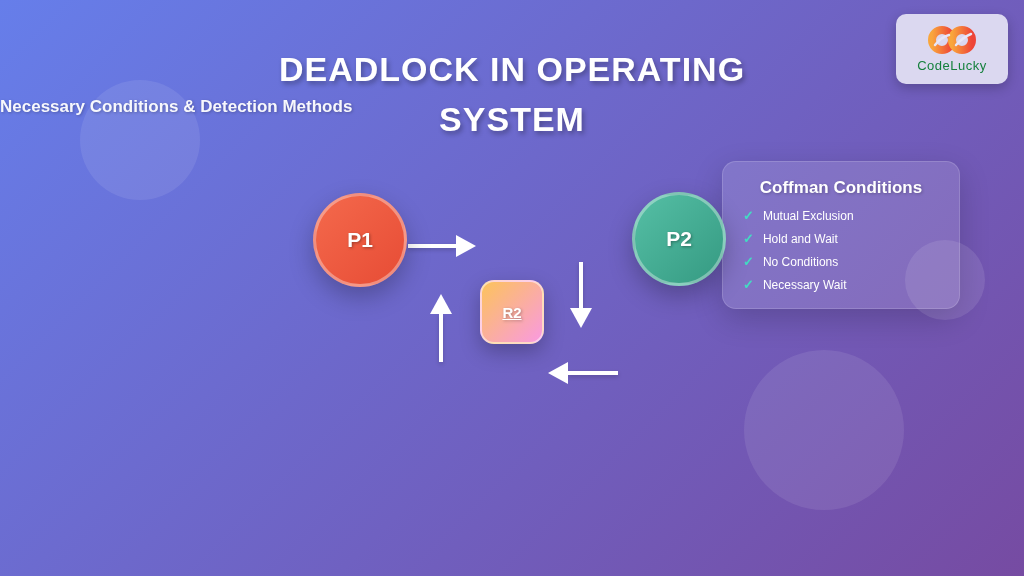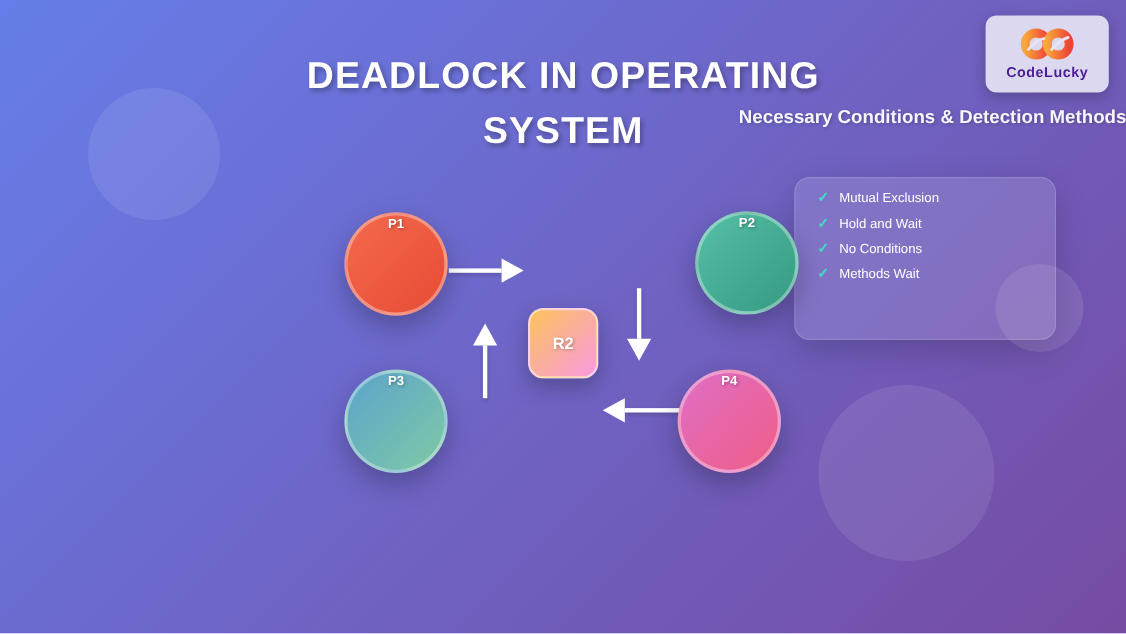--- a/index.html
+++ b/index.html
@@ -19,57 +19,58 @@
   .deco.c3 { left:744px; top:350px; width:160px; height:160px; background:rgba(255,255,255,0.09); z-index:0; }
 
   
   .title {
     position:absolute; top:44px; left:50%; transform:translateX(-50%);
     width:560px; text-align:center; z-index:3;
     font-size:34px; line-height:50px; font-weight:bold; letter-spacing:1px;
     color:#ffffff; text-shadow:2px 3px 5px rgba(0,0,0,0.30);
   }
   .subtitle {
-    position:absolute; top:97px; left:0; right:0; text-align:right; z-index:2;
+    position:absolute; top:97px; left:0; right:0; text-align:left; z-index:2;
     font-size:17px; font-weight:bold; color:rgba(255,255,255,0.95);
     text-shadow:1px 1px 3px rgba(0,0,0,0.25);
   }
 
   
   .logo-card {
     position:absolute; left:896px; top:14px; width:112px; height:70px;
     background:#dbd8f0; border-radius:10px; z-index:4;
     box-shadow:0 4px 12px rgba(0,0,0,0.22);
     display:flex; flex-direction:column; align-items:center; justify-content:center; gap:3px;
   }
-  .brand-name { font-size:13px; font-weight:bold; color:#4c1d95; letter-spacing:0.5px; }
+  .brand-name { font-size:13px; font-weight:normal; color:#15803d; letter-spacing:0.5px; }
 
   
   .node {
     position:absolute; width:94px; height:94px; border-radius:50%;
     border:3px solid rgba(255,255,255,0.35);
-    display:flex; align-items:flex-start; justify-content:center;
-    color:#fff; font-weight:bold; font-size:12px;
+    display:flex; align-items:center; justify-content:center;
+    color:#fff; font-weight:bold; font-size:21px;
     text-shadow:1px 1px 3px rgba(0,0,0,0.35);
     box-shadow:0 10px 24px rgba(0,0,0,0.25);
     z-index:2;
   }
   .p1 { left:313px; top:193px; background:linear-gradient(135deg,#f4694c,#e74c35); }
   .p2 { left:632px; top:192px; background:linear-gradient(135deg,#55bfa5,#359a82); }
   .p3 { left:313px; top:336px; background:linear-gradient(135deg,#5ba4cc,#7fc9a6); }
   .p4 { left:616px; top:336px; background:linear-gradient(135deg,#e06ec6,#ef5d87); }
   .r2 {
     position:absolute; left:480px; top:280px; width:64px; height:64px;
     border-radius:14px; border:2px solid rgba(255,255,255,0.5);
     background:linear-gradient(135deg,#fcc35b,#f99ae0);
     display:flex; align-items:center; justify-content:center;
     color:#fff; font-weight:bold; font-size:15px;
     text-shadow:1px 1px 3px rgba(0,0,0,0.30);
     box-shadow:0 8px 20px rgba(0,0,0,0.25);
     z-index:2;
+    text-decoration:underline;
   }
 
   
   .shaft { position:absolute; background:#ffffff; z-index:1; box-shadow:0 2px 4px rgba(0,0,0,0.18); }
   .head  { position:absolute; width:0; height:0; z-index:1; }
   .ar-right-shaft { left:408px; top:244px; width:48px; height:4px; }
   .ar-right-head  { left:456px; top:235px; border-top:11px solid transparent; border-bottom:11px solid transparent; border-left:20px solid #fff; }
   .ar-down-shaft  { left:579px; top:262px; width:4px; height:46px; }
   .ar-down-head   { left:570px; top:308px; border-left:11px solid transparent; border-right:11px solid transparent; border-top:20px solid #fff; }
   .ar-left-shaft  { left:568px; top:371px; width:50px; height:4px; }
@@ -121,55 +122,50 @@
     </svg>
     <div class="brand-name">CodeLucky</div>
   </div>
 
   <div class="node p1">
     <span>P1</span>
   </div>
   <div class="node p2">
     <span>P2</span>
   </div>
-  <div class="node p3">
-    <span>P3</span>
-  </div>
-  <div class="node p4">
-    <span>P4</span>
-  </div>
   <div class="r2">
     <span>R2</span>
   </div>
 
   <div class="shaft ar-right-shaft"></div>
   <div class="head  ar-right-head"></div>
   <div class="shaft ar-down-shaft"></div>
   <div class="head  ar-down-head"></div>
   <div class="shaft ar-left-shaft"></div>
   <div class="head  ar-left-head"></div>
   <div class="shaft ar-up-shaft"></div>
   <div class="head  ar-up-head"></div>
 
   <div class="panel">
+    <div class="panel-title">Coffman Conditions</div>
     <div class="cond-list">
       <div class="cond-row">
         <span class="check">✓</span>
         <span class="cond-text">Mutual Exclusion</span>
       </div>
       <div class="cond-row">
         <span class="check">✓</span>
         <span class="cond-text">Hold and Wait</span>
       </div>
       <div class="cond-row">
         <span class="check">✓</span>
         <span class="cond-text">No Conditions</span>
       </div>
       <div class="cond-row">
         <span class="check">✓</span>
-        <span class="cond-text">Methods Wait</span>
+        <span class="cond-text">Necessary Wait</span>
       </div>
     </div>
   </div>
 
   <div class="deco c2"></div>
 
 </div>
 
 </body></html>

